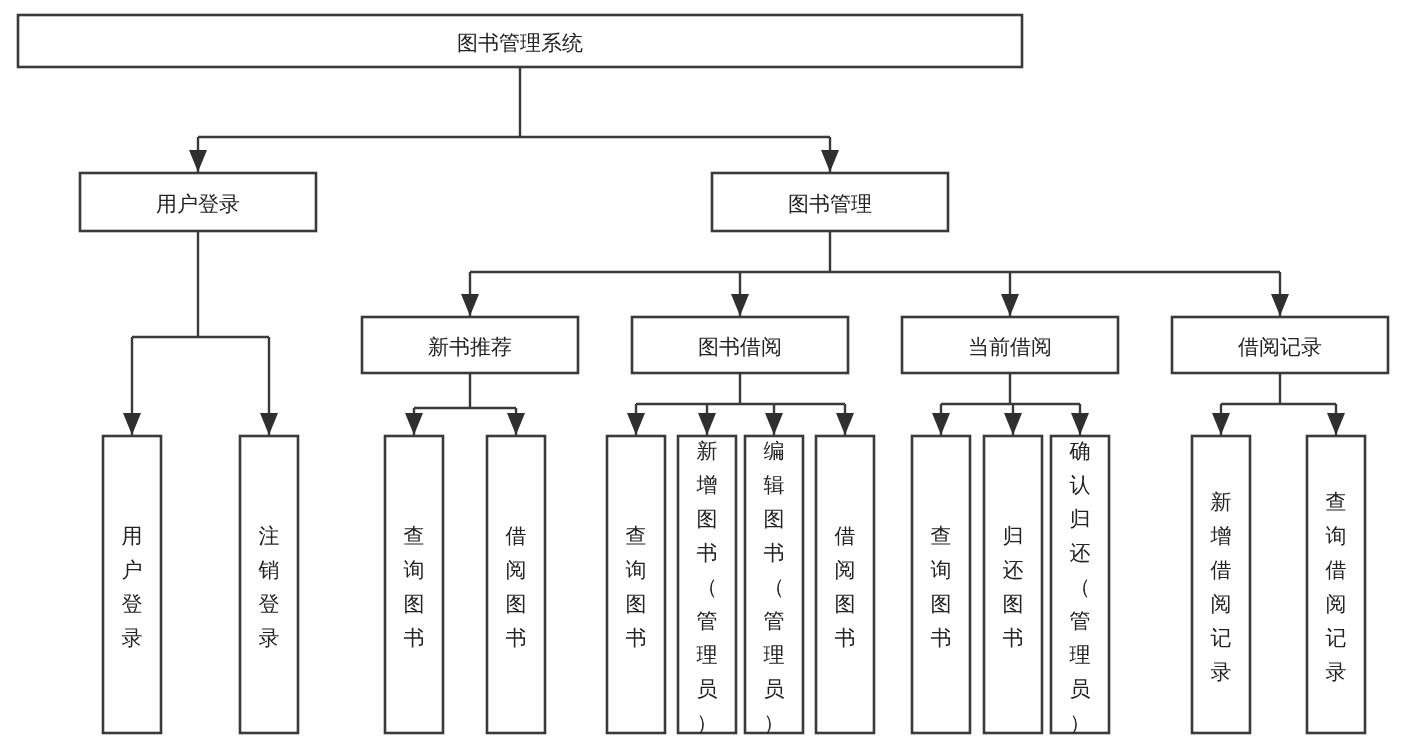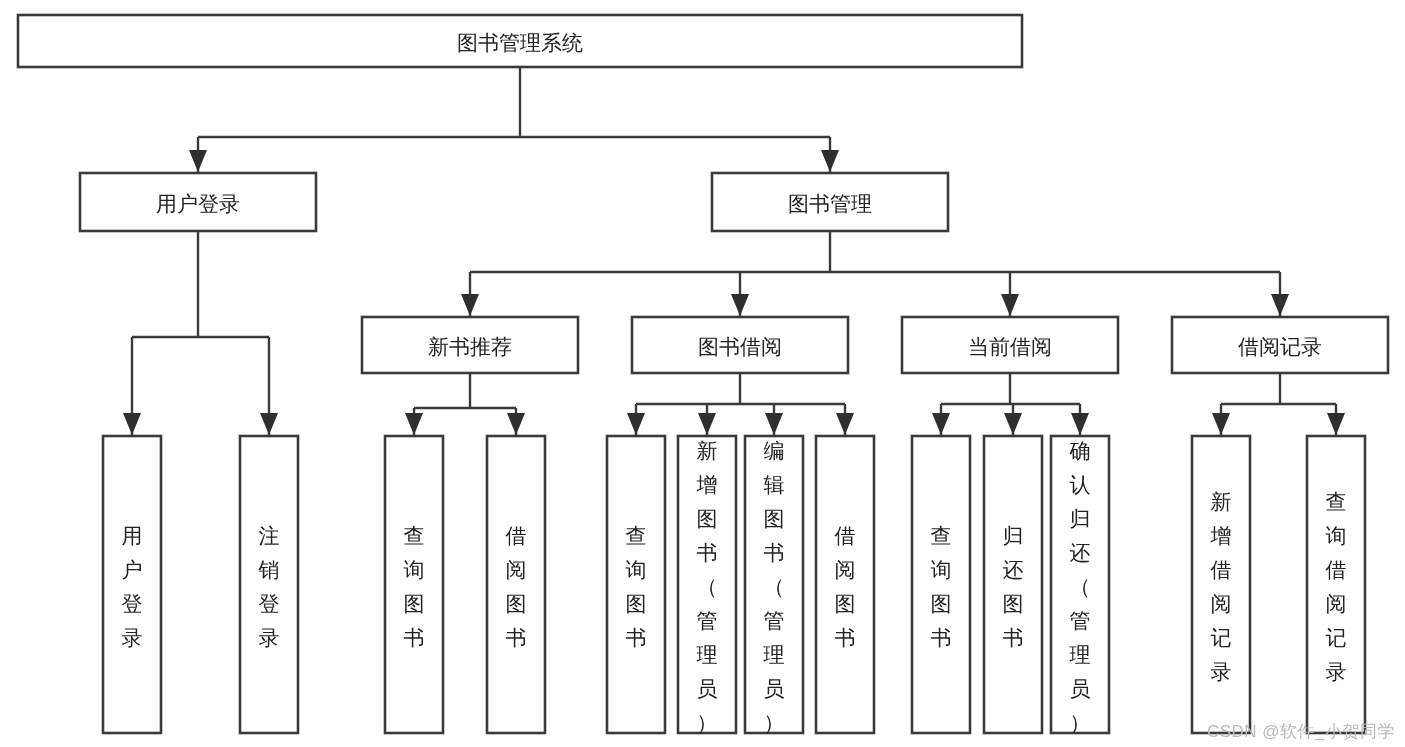--- a/index.html
+++ b/index.html
@@ -262,14 +262,13 @@
           <rect x="1307" y="436" width="58" height="297" class="node-box"></rect>
           <text x="1336" y="509.02" class="node-label-v">查</text>
           <text x="1336" y="543.02" class="node-label-v">询</text>
           <text x="1336" y="577.02" class="node-label-v">借</text>
           <text x="1336" y="611.02" class="node-label-v">阅</text>
           <text x="1336" y="645.02" class="node-label-v">记</text>
           <text x="1336" y="679.02" class="node-label-v">录</text>
         </g>
       </g>
   </svg>
-  <div class="watermark-text">CSDN @软件_小贺同学</div>
 </div>
 
 </body></html>

